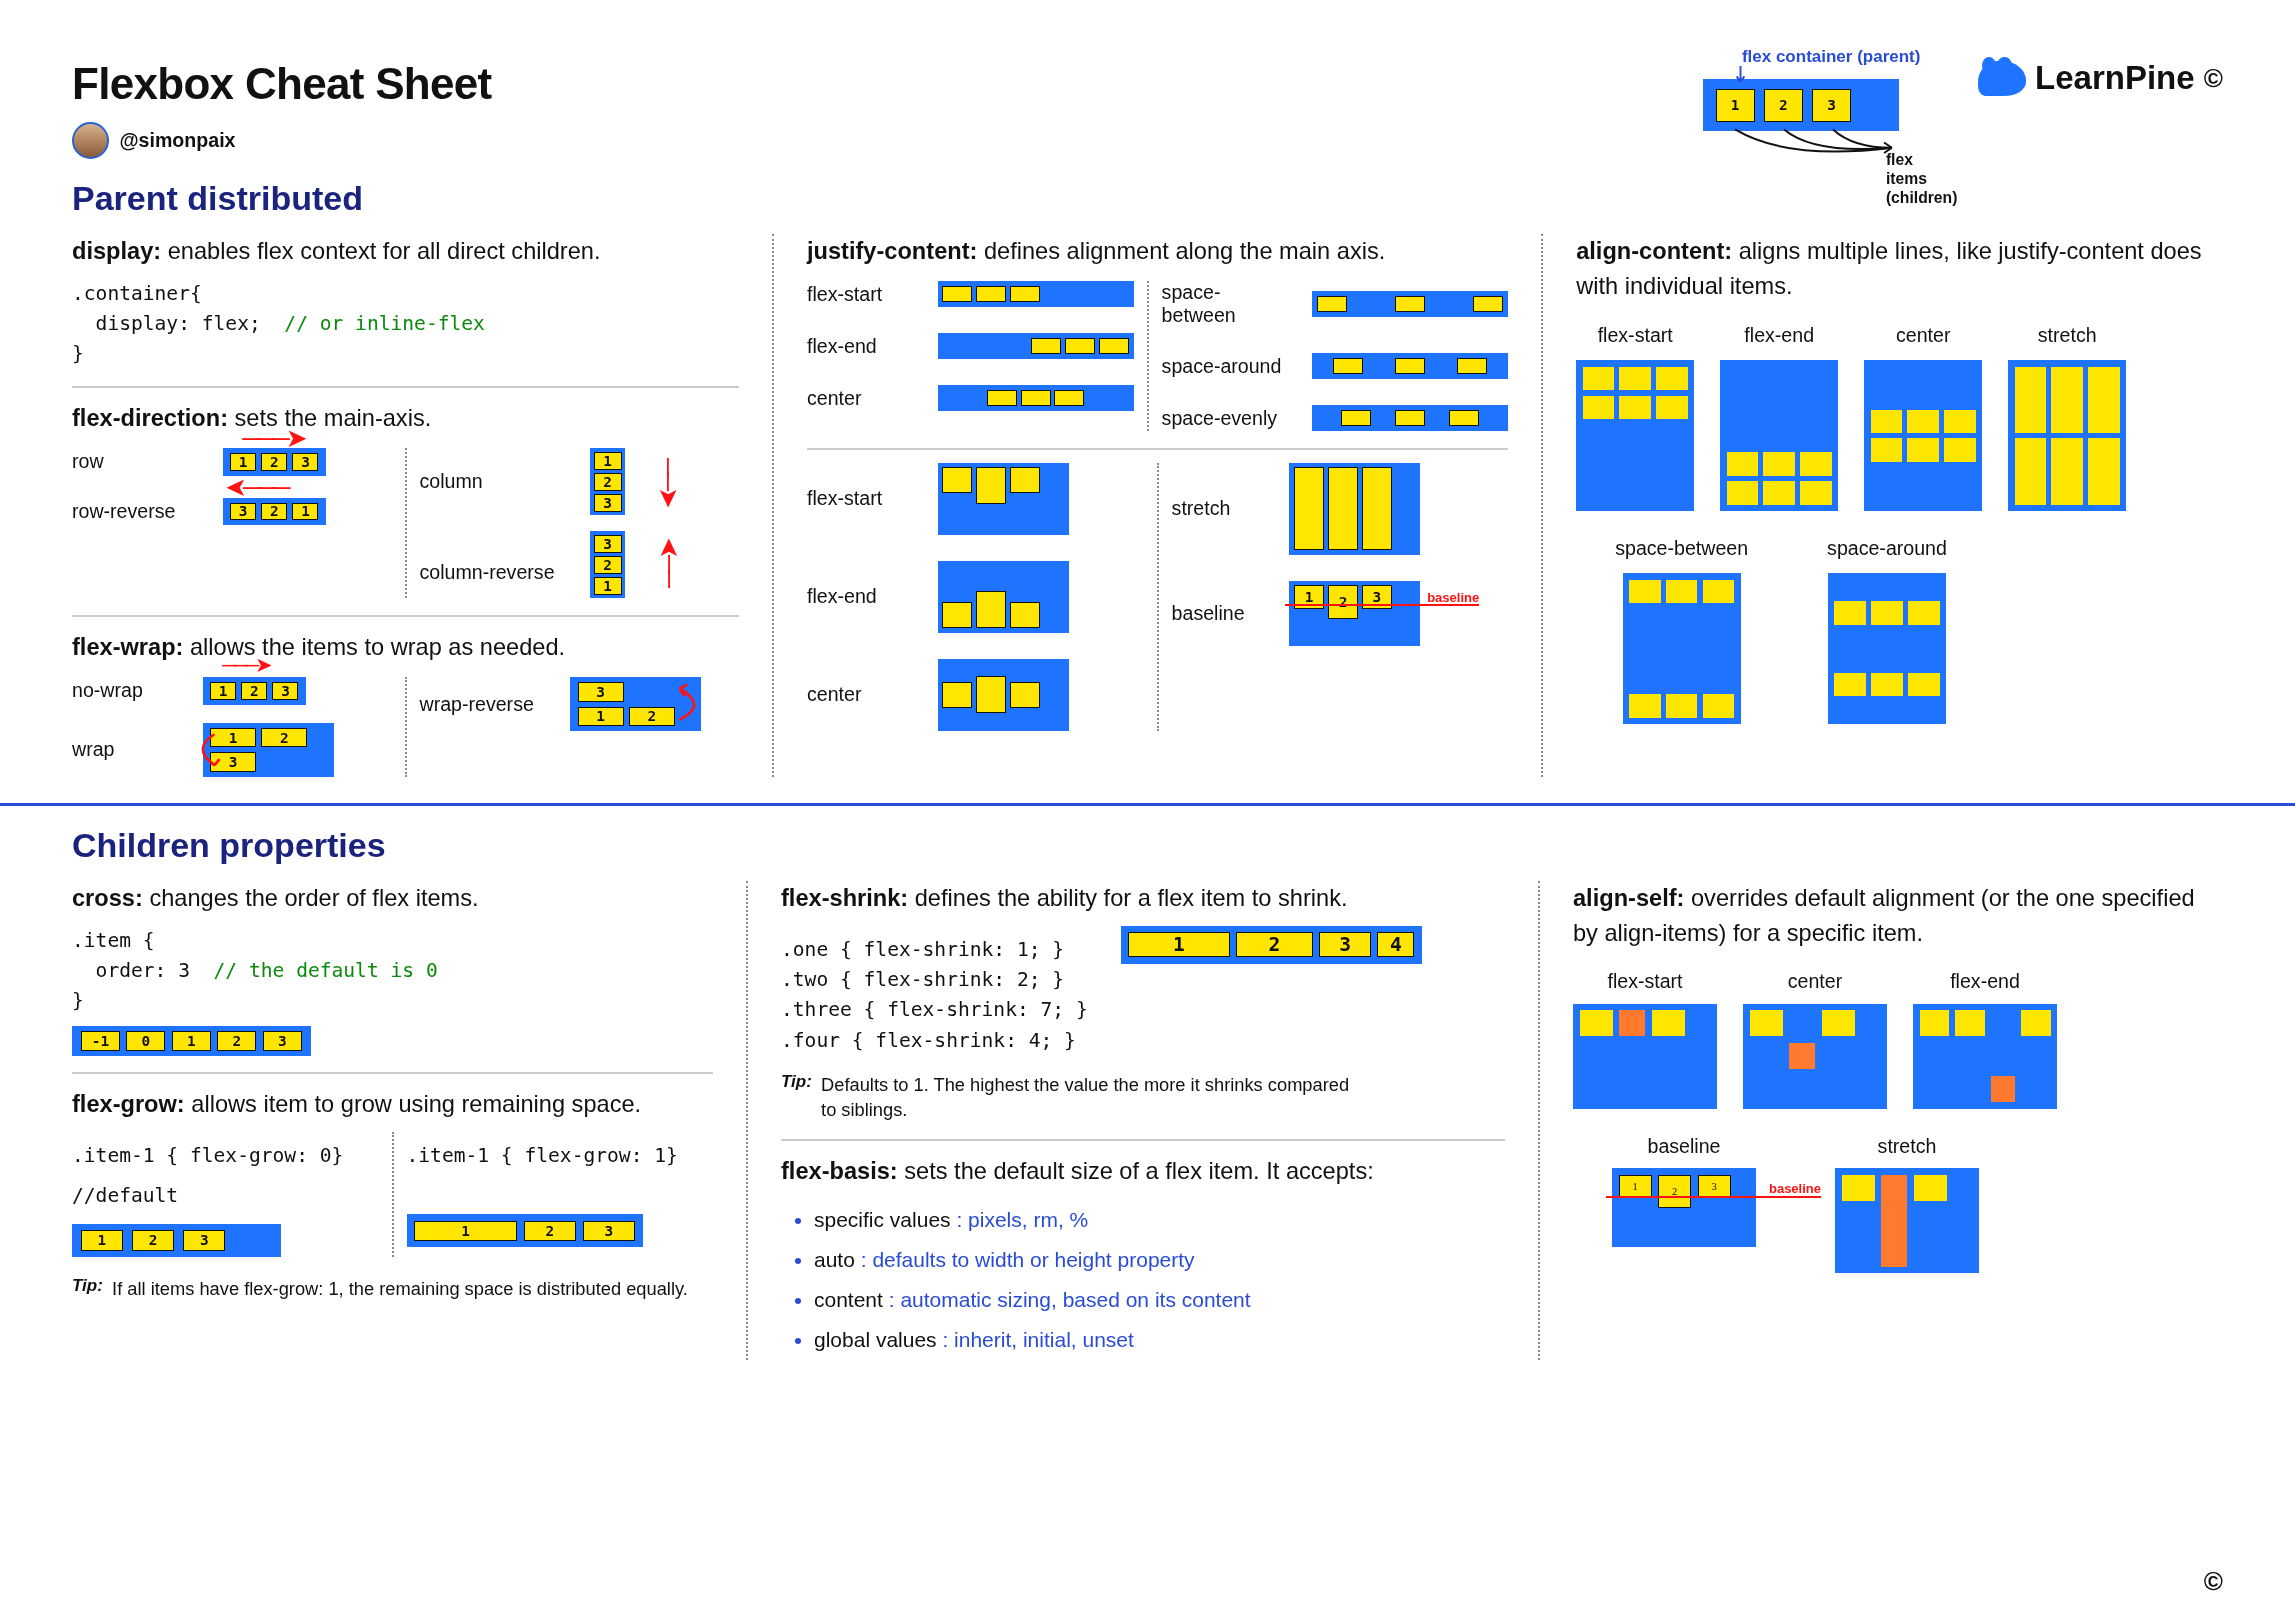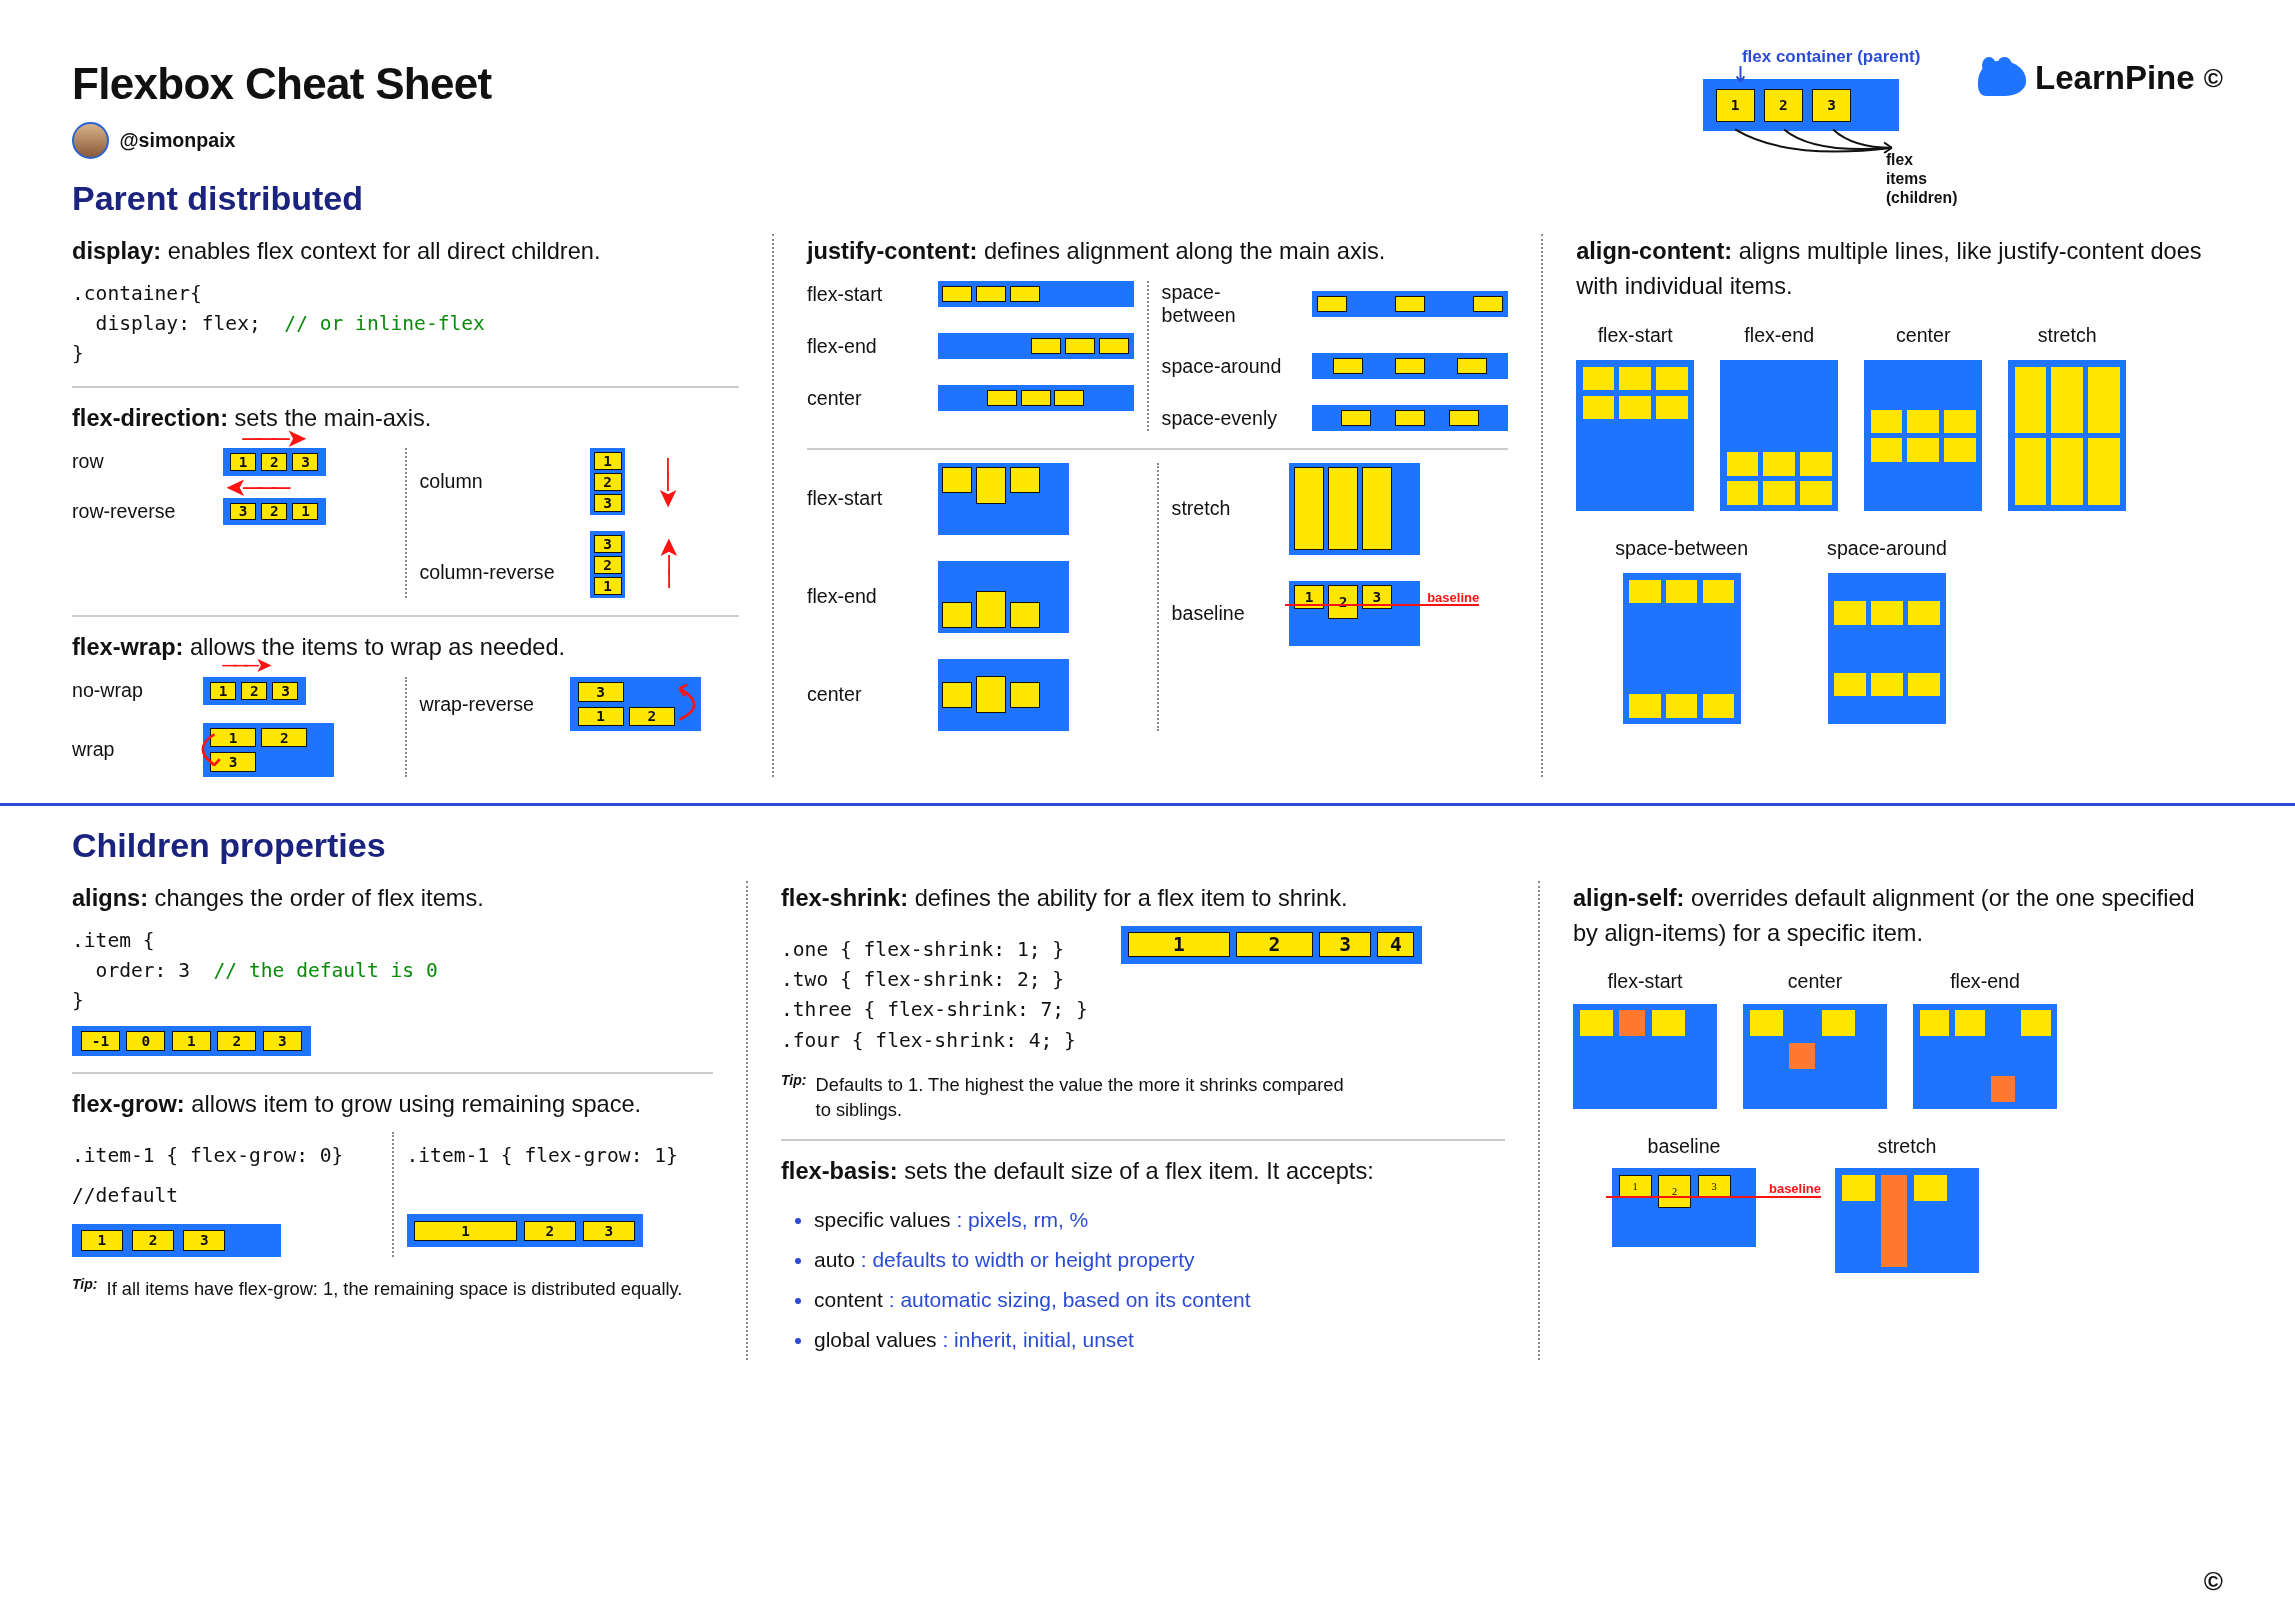--- a/index.html
+++ b/index.html
@@ -25,21 +25,21 @@
   .prop-line b { font-weight: 800; }
   .code { font-family: ui-monospace, Menlo, Consolas, monospace; font-size: 19.6px; line-height: 1.55; margin-top: 9.2px; }
   .code .cmt { color: #0a8a0a; }
   .labels { font-size: 19.6px; }
   
   .demo { background: #1f74ff; display: inline-flex; border: 0.7px solid #1f74ff; }
   .demo .it { background: #ffe600; display: flex; align-items: center; justify-content: center; font-family: ui-monospace, Menlo, monospace; font-weight: 600; font-size: 14.4px; border: 0.7px solid #111; }
   .mini-col { display: flex; flex-direction: column; }
   .stack { display: flex; flex-direction: column; gap: 26px; }
   .sub { display: flex; align-items: center; gap: 19.6px; }
-  .tip { font-style: italic; font-weight: 700; font-size: 14px; }
+  .tip { font-style: italic; font-weight: 700; font-size: 17px; }
   .tip-body { font-size: 18.3px; line-height: 1.4; }
   hr.blue { border: none; border-top: 3.9px solid #2a4bd6; margin: 26px -72px 19.6px -72px; }
   ul.blt { list-style: disc; padding-left: 33px; font-size: 21px; line-height: 1.9; }
   ul.blt li::marker { color: #2a4bd6; }
   .blue-txt { color: #2a4bd6; }
   .arrow-r { color: #ff1212; font-size: 26px; letter-spacing: -3.9px; }
   .top-right { position: absolute; top: 59px; right: 72px; display: flex; align-items: flex-start; gap: 39px; }
   .logo { display: flex; align-items: center; gap: 9.2px; font-size: 33px; font-weight: 600; }
   .logo .ele { width: 48px; height: 35px; background: #1f74ff; border-radius: 40% 50% 45% 15% / 60% 55% 40% 30%; position: relative; }
   .logo .ele::before, .logo .ele::after { content:""; position:absolute; background:#1f74ff; border-radius:50%; }
@@ -428,21 +428,21 @@
 </div>
 
 <hr class="blue">
 
 <h2>Children properties</h2>
 
 <div class="row">
 
   <div class="col" style="flex:0 0 641px;">
     <p class="prop-line">
-      <b>aligns:</b> <span>changes the order of flex items.</span>
+      <b>cross:</b> <span>changes the order of flex items.</span>
     </p>
     <div class="code">
       <div>.item {</div>
       <div>&nbsp;&nbsp;<span>order: 3</span>&nbsp;&nbsp;<span class="cmt">// the default is 0</span></div>
       <div>}</div>
     </div>
     <div class="demo" style="height:30px;gap:6.5px;padding:3.9px 7.9px;margin-top:9.2px;">
       <div class="it" style="width:39px;">-1</div>
       <div class="it" style="width:39px;">0</div>
       <div class="it" style="width:39px;">1</div>

